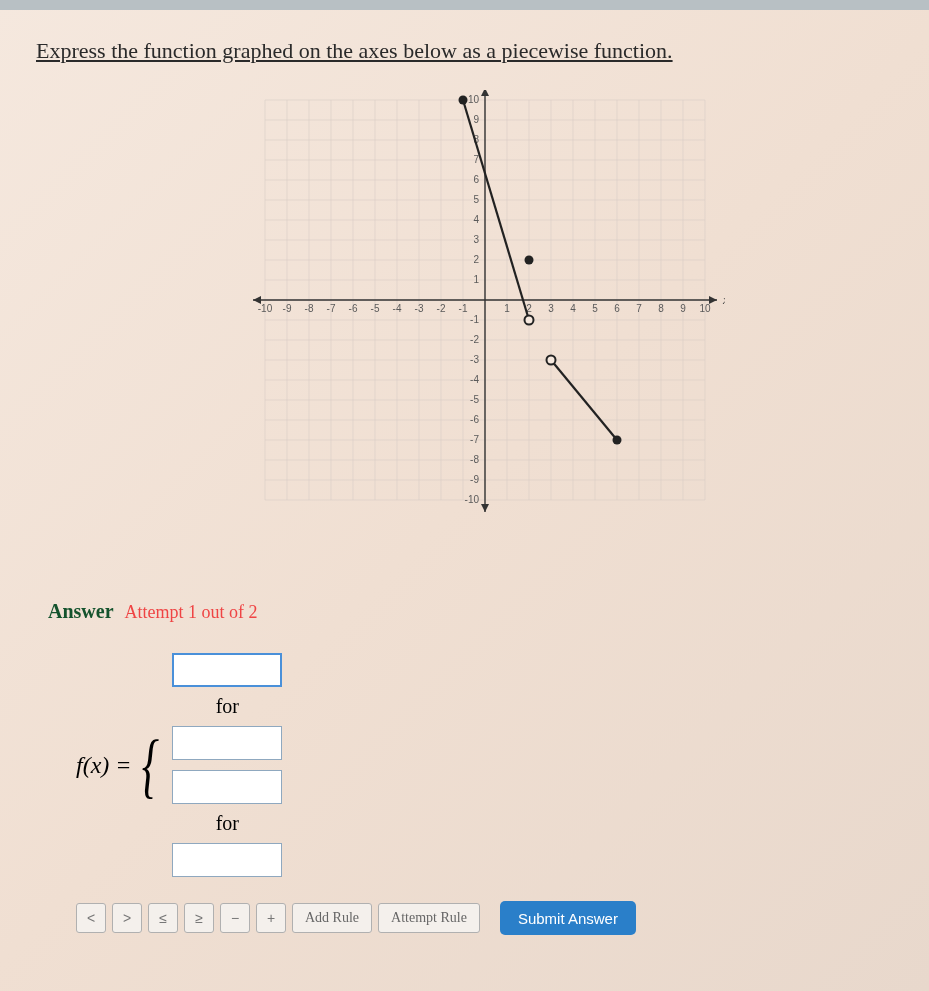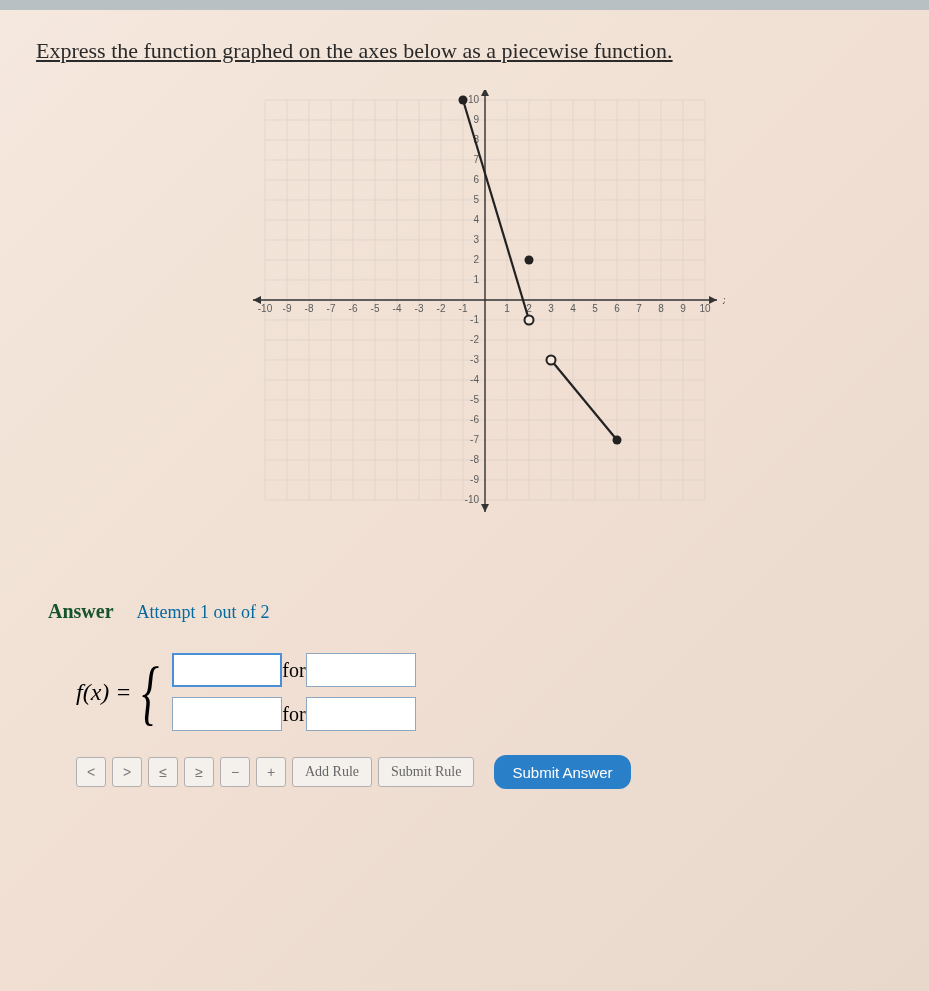--- a/index.html
+++ b/index.html
@@ -35,39 +35,39 @@
     position: relative;
     width: 520px;
     height: 460px;
   }
   .graph-area svg { display:block; }
   .answer-row {
     font-size: 20px;
     margin: 30px 0 30px 12px;
   }
   .answer-label { font-weight: bold; color: #14532d; }
-  .attempt { color: #0369a1; font-size: 18px; margin-left: 18px; }
+  .attempt { color: #ef4444; font-size: 18px; margin-left: 6px; }
   .fx-row {
     display: flex;
     align-items: center;
     margin: 18px 0 24px 40px;
     font-size: 24px;
     font-style: italic;
     font-family: 'Times New Roman', serif;
   }
   .brace {
     font-size: 72px;
     font-weight: 100;
     line-height: 0.9;
     margin: 0 8px 0 4px;
     transform: scaleX(0.6);
     display:inline-block;
   }
   .rules { display:flex; flex-direction:column; gap:10px; }
-  .rule-row { display:flex; align-items:center; gap:0; font-style: normal; font-family: Georgia, serif; font-size: 20px;}
+  .rule-row { display:flex; align-items:center; gap:8px; font-style: normal; font-family: Georgia, serif; font-size: 20px; flex-direction: column;}
   .rule-row input[type=text] {
     width: 110px;
     height: 34px;
     border: 1px solid #8fa8bf;
     background: #fff;
     font-size: 16px;
     padding: 2px 6px;
   }
   .rule-row input.first { border: 2px solid #4a90d9; }
   .for-label { font-family: Georgia, serif; font-size: 20px; }
@@ -99,21 +99,21 @@
     font-family: Georgia, serif;
   }
   .submit-btn {
     height: 34px;
     padding: 0 18px;
     border: none;
     background: #2a7fc9;
     color: #fff;
     font-size: 15px;
     cursor: pointer;
-    border-radius: 12px;
+    border-radius: 5px;
     margin-left: 14px;
   }
   .tick-label { font-size: 10px; fill: #5a5a5a; font-family: Arial, sans-serif; }
   .axis-label { font-size: 13px; fill: #444; font-style: italic; }
 </style>
 </head>
 <body>
 
 <div class="topbar"></div>
 
@@ -248,17 +248,17 @@
   </div>
 
   <div class="btn-row">
     <button class="sym-btn">&lt;</button>
     <button class="sym-btn">&gt;</button>
     <button class="sym-btn">≤</button>
     <button class="sym-btn">≥</button>
     <button class="sym-btn">−</button>
     <button class="sym-btn">+</button>
     <button class="text-btn">Add Rule</button>
-    <button class="text-btn">Submit Rule</button>
+    <button class="text-btn">Attempt Rule</button>
     <button class="submit-btn">Submit Answer</button>
   </div>
 
 </div>
 
 </body></html>

